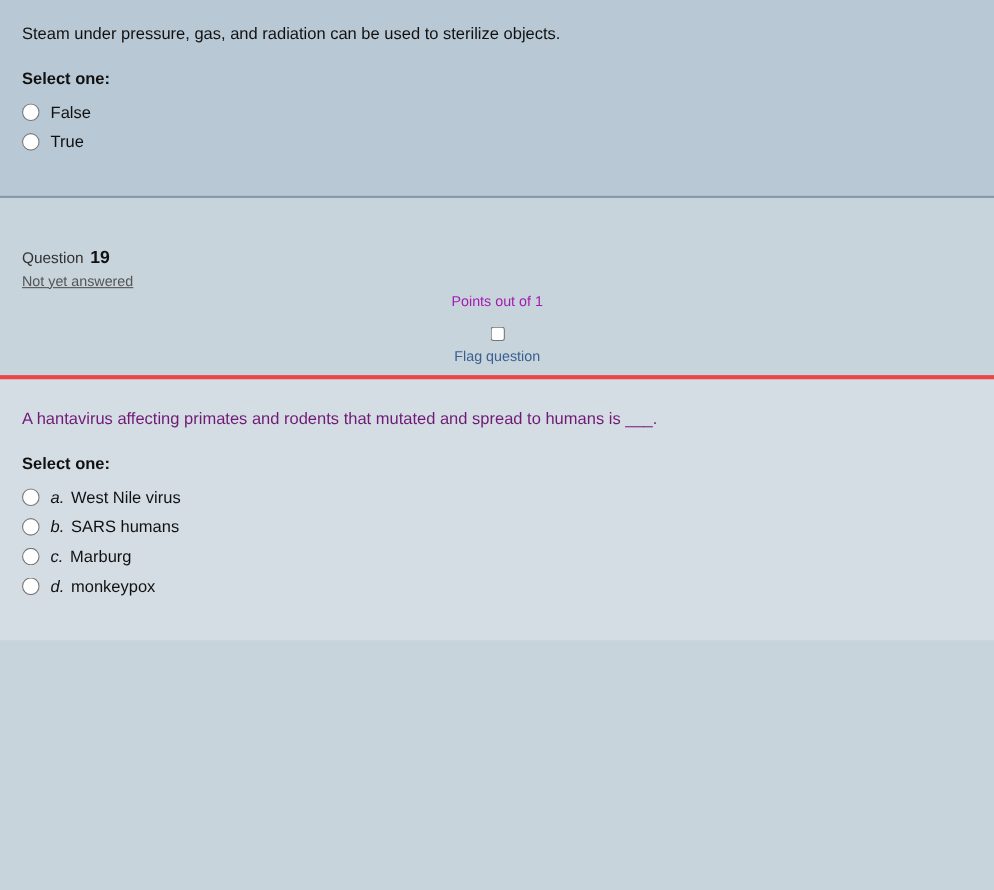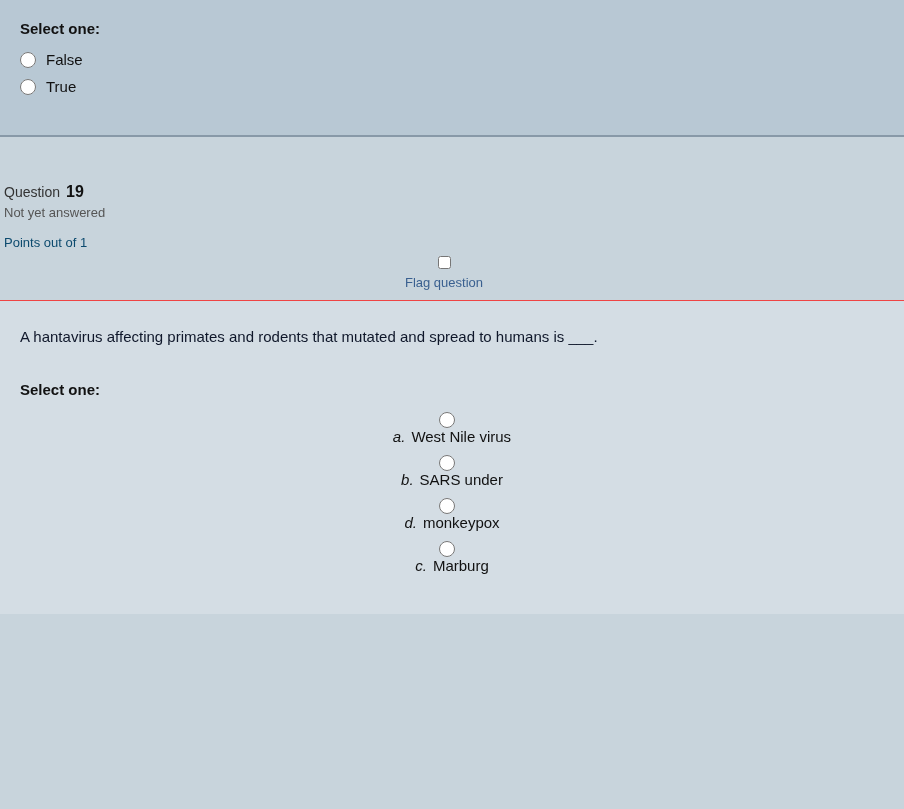--- a/index.html
+++ b/index.html
@@ -50,22 +50,22 @@
     }
 
     .radio-option label {
       font-size: 15px;
       color: #111;
       cursor: pointer;
     }
 
     .question-header-section {
       background-color: #c8d4dc;
-      padding: 14px 20px 10px 4px;
-      border-bottom: 1px solid #ef4444;
+      padding: 14px 20px 10px 20px;
+      border-bottom: 4px solid #ef4444;
     }
 
     .question-number-row {
       display: flex;
       align-items: baseline;
       gap: 6px;
       margin-bottom: 4px;
     }
 
     .question-label {
@@ -76,27 +76,29 @@
     .question-number {
       font-size: 16px;
       font-weight: bold;
       color: #111;
       margin-top: 32px;
     }
 
     .not-answered {
       font-size: 13px;
       color: #555;
-      margin-bottom: 15px;
+      margin-bottom: 3px;
+      text-decoration: underline;
     }
 
     .points-out-of {
       font-size: 13px;
-      color: #0c4a6e;
-      margin-bottom: 6px;
+      color: #a21caf;
+      margin-bottom: 16px;
+      text-align: center;
     }
 
     .flag-question {
       display: flex;
       align-items: center;
       gap: 6px;
       font-size: 13px;
       color: #3a6090;
       cursor: pointer;
       flex-direction: column;
@@ -106,38 +108,37 @@
       cursor: pointer;
     }
 
     .main-question-section {
       background-color: #d4dde4;
       padding: 24px 20px 30px 20px;
     }
 
     .main-question-text {
       font-size: 15px;
-      color: #0f172a;
-      margin-bottom: 32px;
+      color: #701a75;
+      margin-bottom: 20px;
       line-height: 1.6;
     }
 
     .select-one-label2 {
       font-size: 15px;
       font-weight: bold;
       color: #111;
       margin-bottom: 14px;
     }
 
     .radio-option-lettered {
       display: flex;
       align-items: center;
       margin-bottom: 10px;
       cursor: pointer;
-      flex-direction: column;
     }
 
     .radio-option-lettered input[type="radio"] {
       width: 16px;
       height: 16px;
       margin-right: 10px;
       cursor: pointer;
     }
 
     .radio-option-lettered label {
@@ -148,20 +149,21 @@
 
     .letter-span {
       margin-right: 6px;
       font-style: italic;
     }
   </style>
 </head>
 <body>
 
 <div class="top-section">
+  <p class="question-text">Steam under pressure, gas, and radiation can be used to sterilize objects.</p>
 
   <div class="select-one-label">Select one:</div>
 
   <div class="radio-option">
     <input type="radio" name="sterilize" id="opt-false" style="">
     <label for="opt-false">False</label>
   </div>
 
   <div class="radio-option">
     <input type="radio" name="sterilize" id="opt-true" style="">
@@ -190,30 +192,30 @@
   <div class="radio-option-lettered">
     <input type="radio" name="hantavirus" id="opt-a" style="">
     <label for="opt-a">
       <span class="letter-span">a.</span><span>West Nile virus</span>
     </label>
   </div>
 
   <div class="radio-option-lettered">
     <input type="radio" name="hantavirus" id="opt-b" style="">
     <label for="opt-b">
-      <span class="letter-span">b.</span><span>SARS under</span>
+      <span class="letter-span">b.</span><span>SARS humans</span>
+    </label>
+  </div>
+
+  <div class="radio-option-lettered">
+    <input type="radio" name="hantavirus" id="opt-c" style="">
+    <label for="opt-c">
+      <span class="letter-span">c.</span><span>Marburg</span>
     </label>
   </div>
 
   <div class="radio-option-lettered">
     <input type="radio" name="hantavirus" id="opt-d" style="">
     <label for="opt-d">
       <span class="letter-span">d.</span><span>monkeypox</span>
     </label>
   </div>
-
-  <div class="radio-option-lettered">
-    <input type="radio" name="hantavirus" id="opt-c" style="">
-    <label for="opt-c">
-      <span class="letter-span">c.</span><span>Marburg</span>
-    </label>
-  </div>
 </div>
 
 </body></html>

